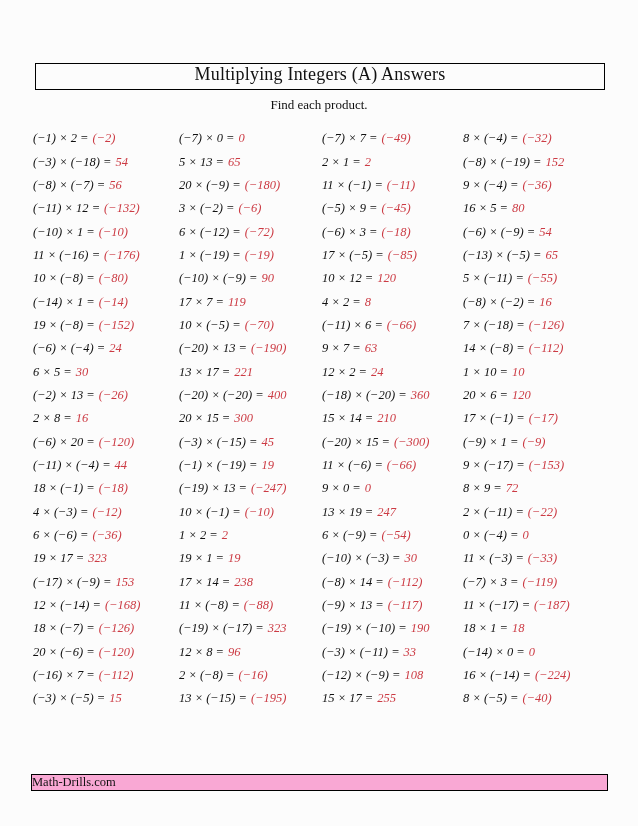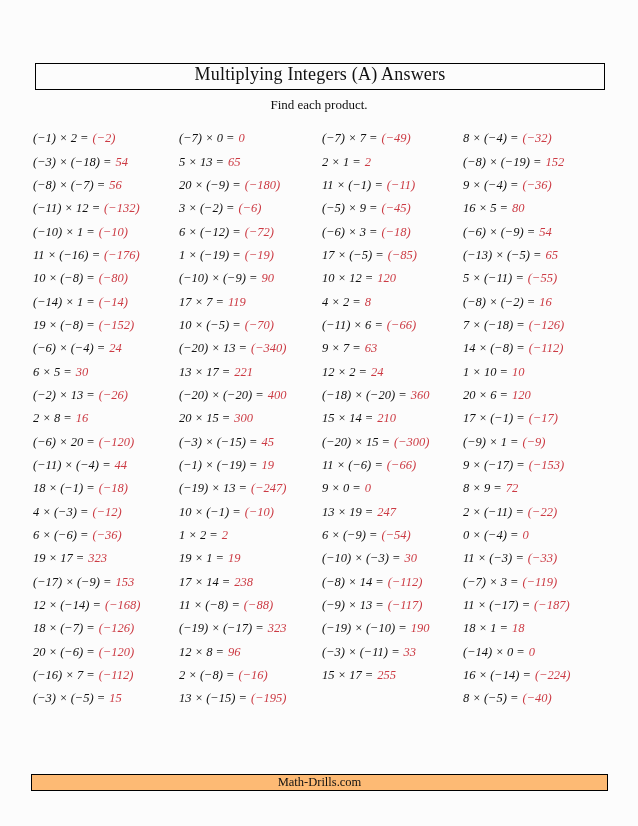--- a/index.html
+++ b/index.html
@@ -38,23 +38,23 @@
     display: flex; align-items: center;
     font-size: 12.5px;
     white-space: nowrap;
   }
   .expr { color: var(--ink); }
   .answer { color: var(--answer-red); margin-left: 4px; }
   .footer-box {
     position: absolute; left: 31px; top: 774px;
     width: 575px; height: 15px;
     border: 1.4px solid #000;
-    display: flex; align-items: center; justify-content: center;
+    display: flex; align-items: center; justify-content: flex-start;
     font-size: 12.5px;
-    background: #fdba74;
+    background: #f9a8d4;
   }
 </style>
 </head>
 <body>
 
 <div class="page">
   <div class="title-box">
     <span>Multiplying Integers (A) Answers</span>
   </div>
   <div class="instruction">Find each product.</div>
@@ -193,21 +193,21 @@
         <div class="problem-row">
           <span class="expr">17 × 7 =</span>
           <span class="answer">119</span>
         </div>
         <div class="problem-row">
           <span class="expr">10 × (−5) =</span>
           <span class="answer">(−70)</span>
         </div>
         <div class="problem-row">
           <span class="expr">(−20) × 13 =</span>
-          <span class="answer">(−340)</span>
+          <span class="answer">(−190)</span>
         </div>
         <div class="problem-row">
           <span class="expr">13 × 17 =</span>
           <span class="answer">221</span>
         </div>
         <div class="problem-row">
           <span class="expr">(−20) × (−20) =</span>
           <span class="answer">400</span>
         </div>
         <div class="problem-row">
@@ -348,20 +348,24 @@
           <span class="expr">(−9) × 13 =</span>
           <span class="answer">(−117)</span>
         </div>
         <div class="problem-row">
           <span class="expr">(−19) × (−10) =</span>
           <span class="answer">190</span>
         </div>
         <div class="problem-row">
           <span class="expr">(−3) × (−11) =</span>
           <span class="answer">33</span>
+        </div>
+        <div class="problem-row">
+          <span class="expr">(−12) × (−9) =</span>
+          <span class="answer">108</span>
         </div>
         <div class="problem-row">
           <span class="expr">15 × 17 =</span>
           <span class="answer">255</span>
         </div>
       </div>
       <div class="problem-column">
         <div class="problem-row">
           <span class="expr">8 × (−4) =</span>
           <span class="answer">(−32)</span>

